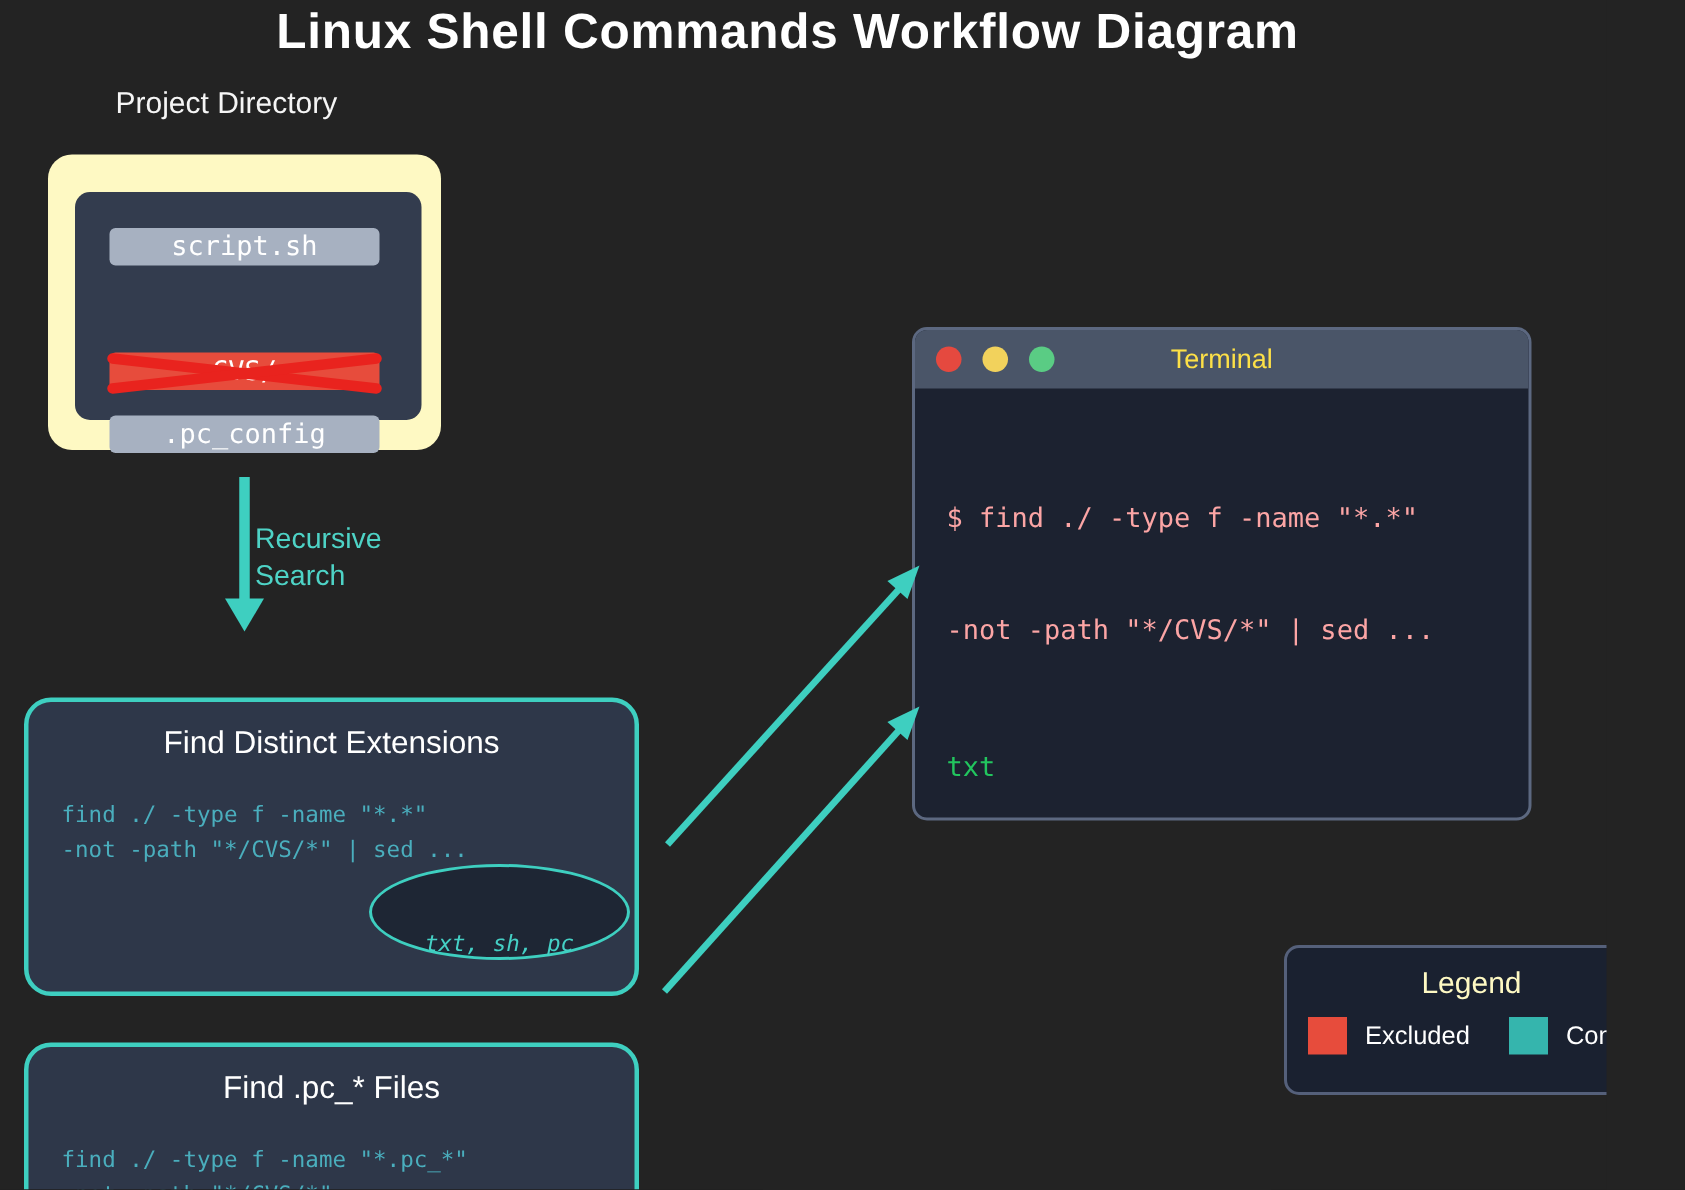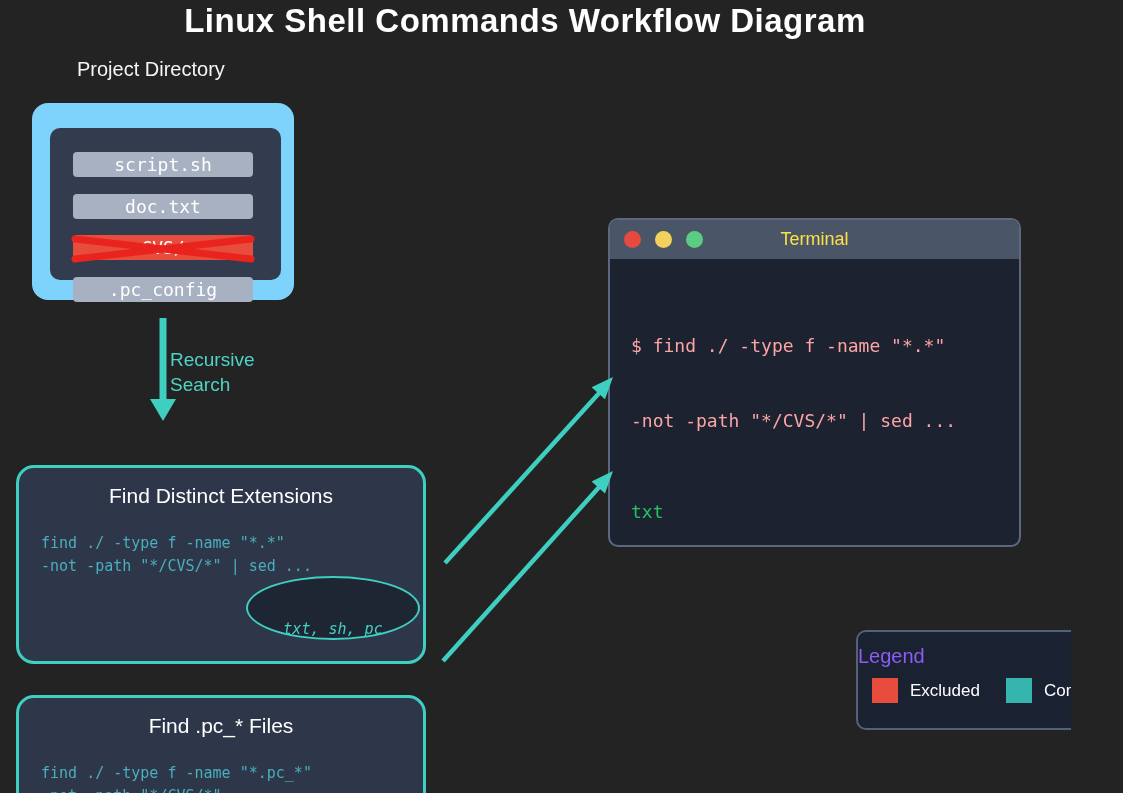--- a/index.html
+++ b/index.html
@@ -11,21 +11,21 @@
 
   
   #diagram-title{
     position:absolute;left:0;top:2px;width:1050px;text-align:center;
     font-size:33px;font-weight:700;letter-spacing:.5px;color:#fff;
   }
   #project-dir-label{position:absolute;left:77px;top:58px;font-size:20px;color:#f5f5f5;}
 
   
   #project-dir-box{position:absolute;left:32px;top:103px;width:262px;height:197px;
-    background:#7dd3fc;border-radius:16px;}
+    background:#fef9c3;border-radius:16px;}
   #project-dir-inner{position:absolute;left:18px;top:25px;width:231px;height:152px;
     background:#333c4e;border-radius:10px;}
   .file-pill{position:absolute;left:41px;width:180px;height:25px;border-radius:4px;
     background:#a7b1c1;color:#fff;text-align:center;font-size:18px;line-height:25px;}
   .file-pill.excluded{background:#e74c3c;}
   #file-1{top:49px;} #file-2{top:91px;} #file-3{top:132px;} #file-4{top:174px;}
 
   
   #recursive-label{position:absolute;left:170px;top:347px;width:102px;text-align:left;
     color:#4ed3c6;font-size:19px;line-height:25px;white-space:pre-line;}
@@ -54,21 +54,21 @@
   #terminal-title{position:absolute;left:0;top:0;width:100%;height:39px;line-height:39px;
     text-align:center;font-size:18px;color:#fde047;}
   #terminal-content{padding:24px 0 0 21px;font-size:18px;line-height:25px;white-space:pre;}
   .term-cmd{color:#fca5a5;}
   .term-out{color:#22c55e;}
   .gap{margin-top:16px;}
 
   
   #legend-box{position:absolute;left:856px;top:630px;width:246px;height:96px;
     background:#1a2130;border:2px solid #55607a;border-radius:10px;}
-  #legend-title{position:absolute;top:13px;width:100%;font-size:20px;color:#8b5cf6;}
+  #legend-title{position:absolute;top:13px;width:100%;text-align:center;font-size:20px;color:#fef9c3;}
   #legend-row{position:absolute;left:14px;top:46px;display:flex;align-items:center;white-space:nowrap;}
   .swatch{width:26px;height:25px;flex:0 0 auto;}
   .legend-label{font-size:17px;color:#fff;margin-left:12px;}
   #legend-item-commands{margin-left:26px;display:flex;align-items:center;}
   #legend-item-excluded{display:flex;align-items:center;}
 
   
   #overlay{position:absolute;left:0;top:0;z-index:5;pointer-events:none;}
 </style>
 </head>
@@ -76,21 +76,20 @@
 
 <div id="stage">
 
   <div id="diagram-title">Linux Shell Commands Workflow Diagram</div>
 
   <div id="project-dir-label">Project Directory</div>
 
   <div id="project-dir-box">
     <div id="project-dir-inner"></div>
     <div id="file-1" class="file-pill mono">script.sh</div>
-    <div id="file-2" class="file-pill mono">doc.txt</div>
     <div id="file-3" class="file-pill mono excluded">CVS/</div>
     <div id="file-4" class="file-pill mono">.pc_config</div>
   </div>
 
   <div id="recursive-label">Recursive
 Search</div>
 
   <div id="find-ext-box" class="cmd-box">
     <div class="box-title">Find Distinct Extensions</div>
     <div class="cmd-lines mono">find ./ -type f -name "*.*"

